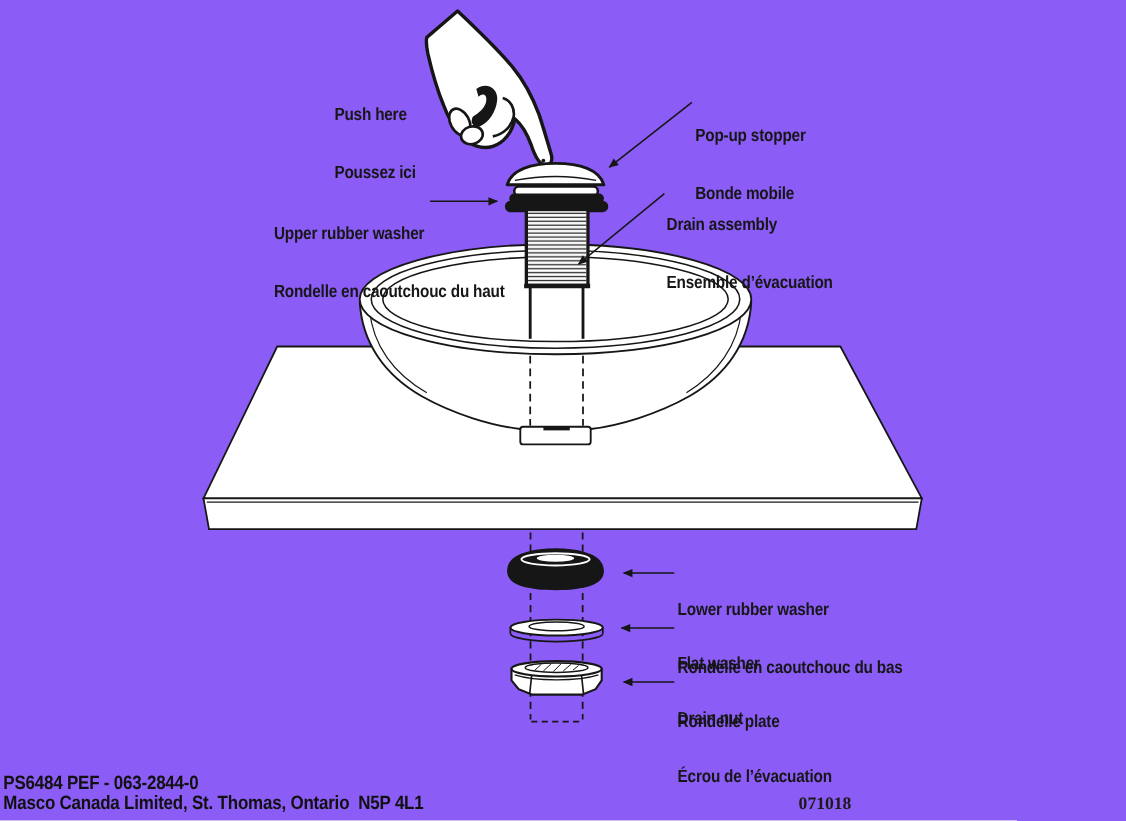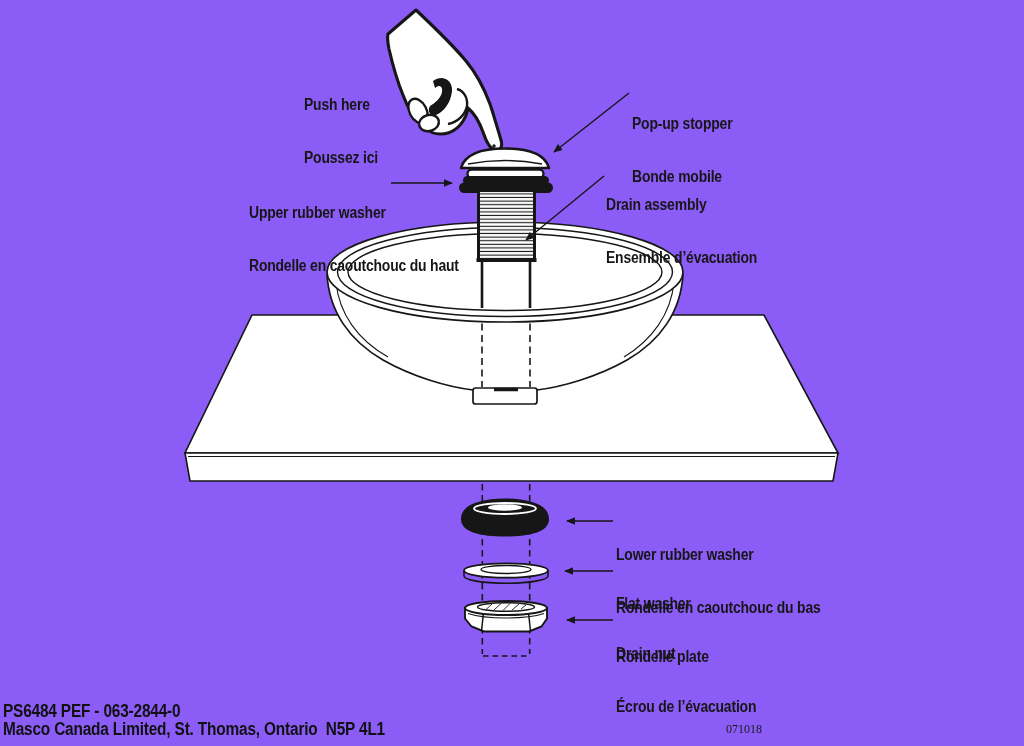--- a/index.html
+++ b/index.html
@@ -7,22 +7,22 @@
          font-family:"Liberation Sans",sans-serif;color:#141414;}
   #lineart{position:absolute;left:0;top:0;}
   .callout{position:absolute;font-size:16px;line-height:17.5px;font-weight:bold;
            letter-spacing:-0.2px;transform:scaleX(0.87);transform-origin:left top;
            white-space:pre;color:#161616;}
   .callout span{display:block;}
   .footer-line{position:absolute;font-weight:bold;letter-spacing:-0.2px;
                transform:scaleX(0.88);transform-origin:left top;white-space:pre;color:#111;}
   #footer-part{left:3px;top:701px;font-size:17.5px;}
   #footer-company{left:3px;top:719px;font-size:17.5px;}
-  #doc-code{position:absolute;left:726px;top:722px;font-size:12px;
-            font-family:"Liberation Serif",serif;font-weight:normal;color:#1a1a1a;}
+  #doc-code{position:absolute;left:726px;top:722px;font-size:16px;
+            font-family:"Liberation Serif",serif;font-weight:bold;color:#1a1a1a;}
   
   #co-push{left:304px;top:61px;}
   #co-popup{left:632px;top:80px;}
   #co-upper{left:249px;top:169px;}
   #co-drain{left:606px;top:161px;}
   #co-lower{left:616px;top:511px;}
   #co-flat{left:616px;top:560px;}
   #co-nut{left:616px;top:610px;}
 </style>
 </head>

